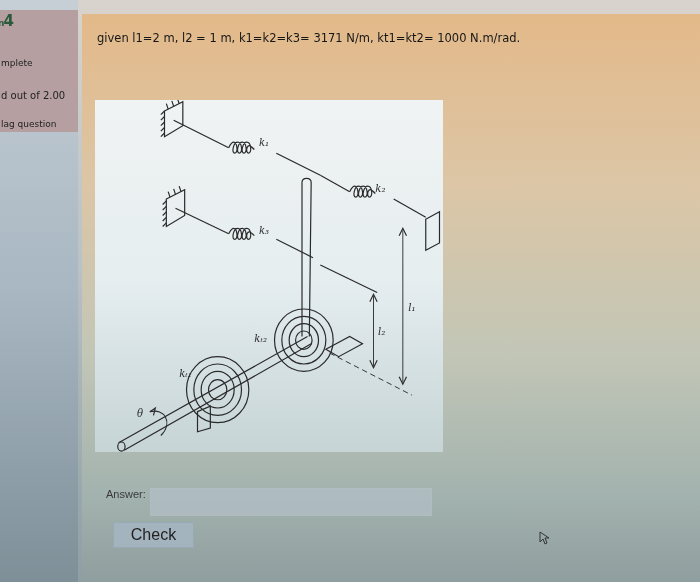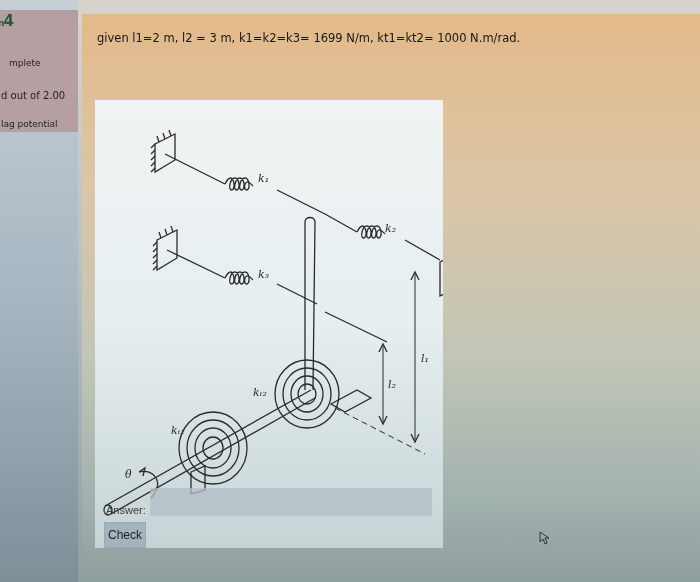--- a/index.html
+++ b/index.html
@@ -19,79 +19,79 @@
       background: #b59fa0;
       color: #1f1f1f;
       font-size: 9px;
       padding: 0 0 8px 2px;
     }
     .q-number {
       position: absolute; left: -2px; top: 2px;
       font-size: 15px; font-weight: bold; color: #2a5a3a; letter-spacing: -1px;
     }
     .q-number small { font-size: 9px; }
-    .q-status { position: absolute; left: 9px; top: 48px; font-size: 9px; }
+    .q-status { position: absolute; left: 1px; top: 48px; font-size: 9px; }
     .q-mark { position: absolute; left: 1px; top: 80px; font-size: 10px; }
     .q-flag { position: absolute; left: 1px; top: 109px; font-size: 9px; }
 
     
     .content {
       position: absolute; left: 82px; top: 14px; width: 618px; height: 568px;
       background: linear-gradient(180deg, #e3b989 0%, #dcc6a6 30%, #c2c6b6 60%, #a2b2ae 85%, #8f9e9e 100%);
     }
     .qtext {
       position: absolute; left: 14px; top: 14px; width: 590px;
       font-family: "DejaVu Sans", sans-serif;
       font-size: 11.5px; color: #161616; line-height: 20px;
     }
     .qtext p { white-space: nowrap; }
     .qtext .l2 { padding-left: 1px; }
     .figure {
-      position: absolute; left: 13px; top: 86px; width: 348px; height: 448px;
+      position: absolute; left: 13px; top: 86px; width: 348px; height: 352px;
       background: linear-gradient(180deg, #f0f3f3 0%, #e6eef0 50%, #c6d4d6 100%);
     }
     .figure svg { width: 100%; height: 100%; display: block; }
     .answer-row {
-      position: absolute; left: 24px; top: 474px; display: flex; align-items: flex-end;
+      position: absolute; left: 24px; top: 474px; display: flex; align-items: flex-start;
     }
     .answer-label {
       font-family: "Liberation Sans", sans-serif;
       font-size: 11px; color: #3a3a3a; margin-right: 4px;
     }
     .answer-input {
       width: 282px; height: 28px; border: 1px solid #b8c1c6;
       background: #b2bec6; opacity: 0.75;
       font-family: "Liberation Sans", sans-serif; font-size: 11px; padding: 0 4px;
     }
     .check-btn {
-      position: absolute; left: 22px; top: 508px;
-      width: 42px; height: 26px;
+      position: absolute; left: 31px; top: 508px;
+      width: 81px; height: 26px;
       background: #a4b4bf; border: 1px solid #98aab6;
-      font-family: "Liberation Sans", sans-serif; font-size: 12px; color: #222;
+      font-family: "Liberation Sans", sans-serif; font-size: 16px; color: #222;
       cursor: pointer;
     }
     .cursor {
       position: absolute; left: 539px; top: 531px; width: 12px; height: 14px;
     }
   </style>
 </head>
 <body>
 
 <div class="info-panel">
   <div class="info-box">
     <div class="q-number"><small>n</small><span>4</span></div>
     <div class="q-status">mplete</div>
     <div class="q-mark">d out of 2.00</div>
-    <div class="q-flag">lag potential</div>
+    <div class="q-flag">lag question</div>
   </div>
 </div>
 
 <div class="content">
   <div class="qtext">
-    <p class="l2">given   l1=2 m, l2 = 3 m, k1=k2=k3= 1699 N/m, kt1=kt2= 1000 N.m/rad.</p>
+    <p class="l2">given   l1=2 m, l2 = 1 m, k1=k2=k3= 3171 N/m, kt1=kt2= 1000 N.m/rad.</p>
   </div>
 
   <div class="figure">
     <svg viewBox="0 0 348 384" xmlns="http://www.w3.org/2000/svg" fill="none" stroke="#2a2a2a" stroke-width="1.3" font-family="DejaVu Serif, serif">
 
       <g>
         <path d="M60 12 L80 2 L80 28 L60 40 Z"></path>
         <path d="M60 12 L56 16 M60 18 L56 22 M60 24 L56 28 M60 30 L56 34 M60 36 L56 40 M64 10 L62 4 M70 7 L68 1 M76 4 L74 -2"></path>
       </g>
 

